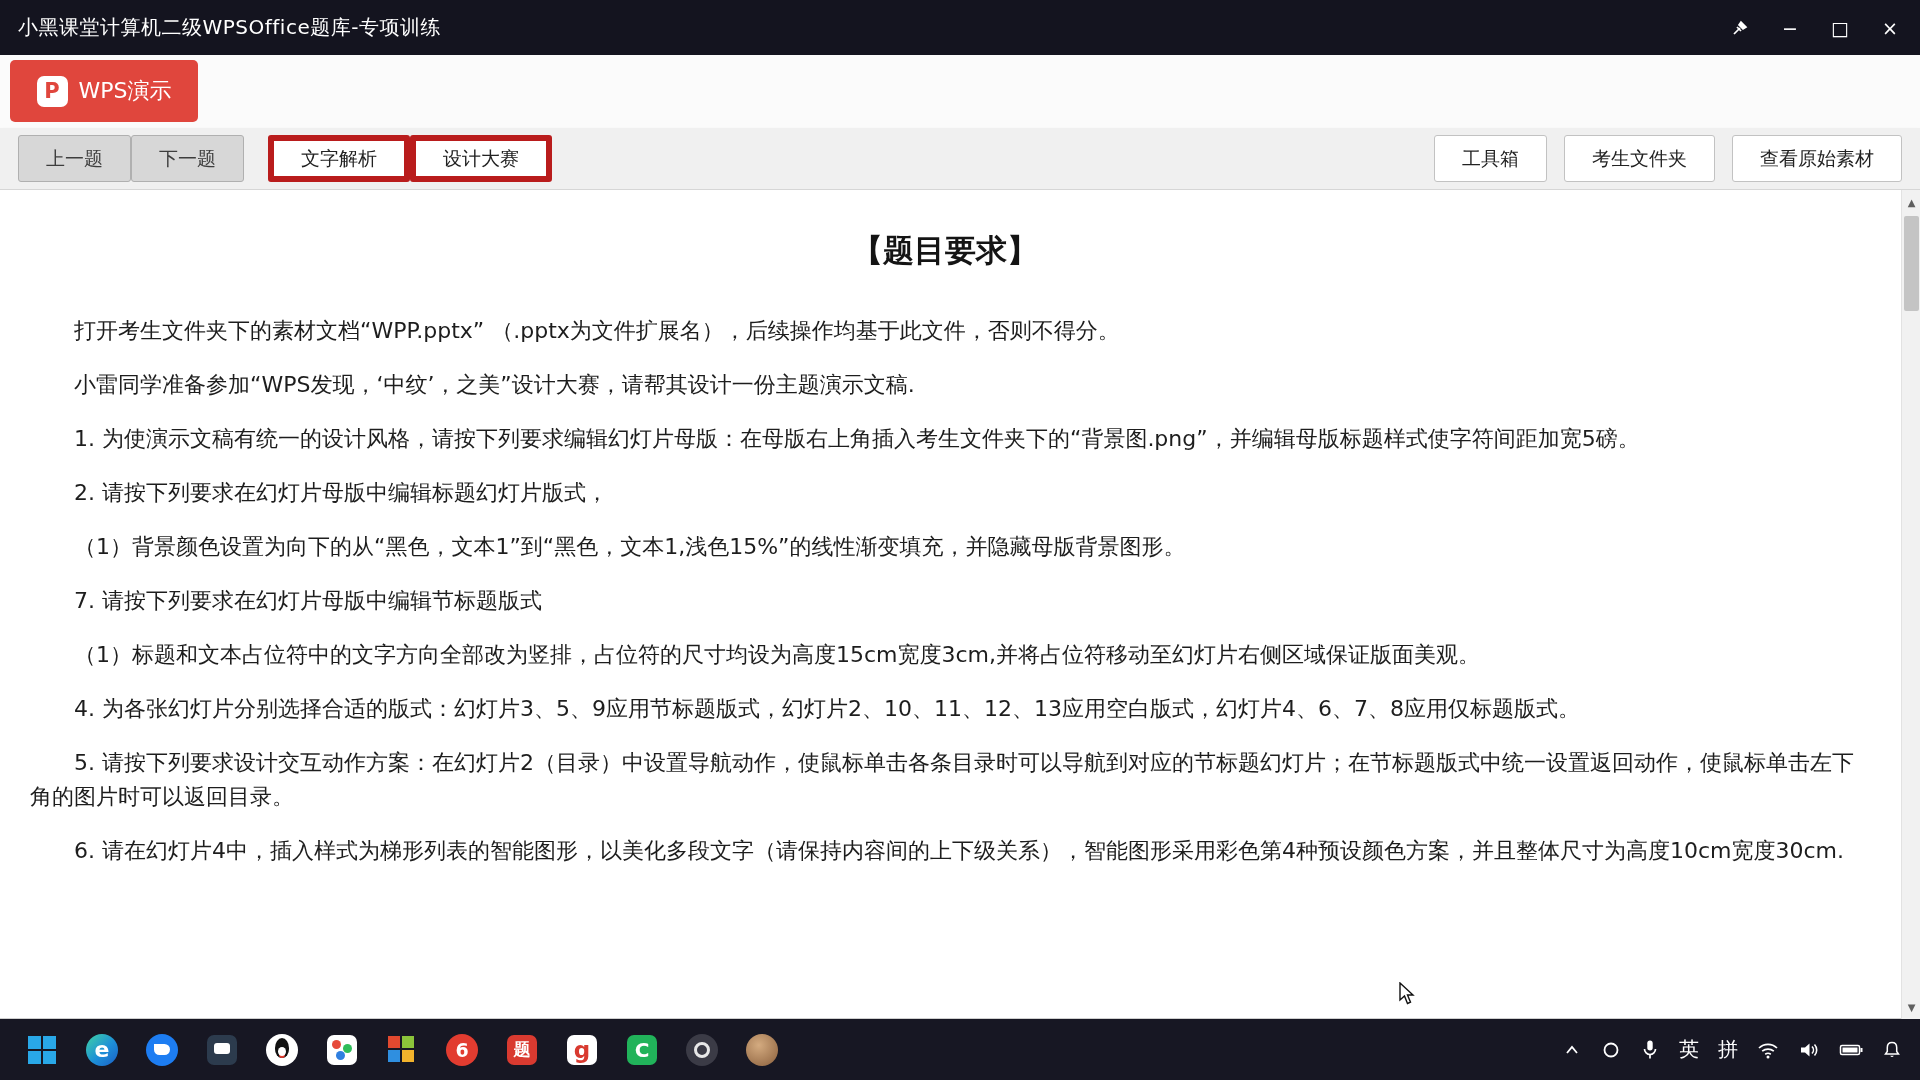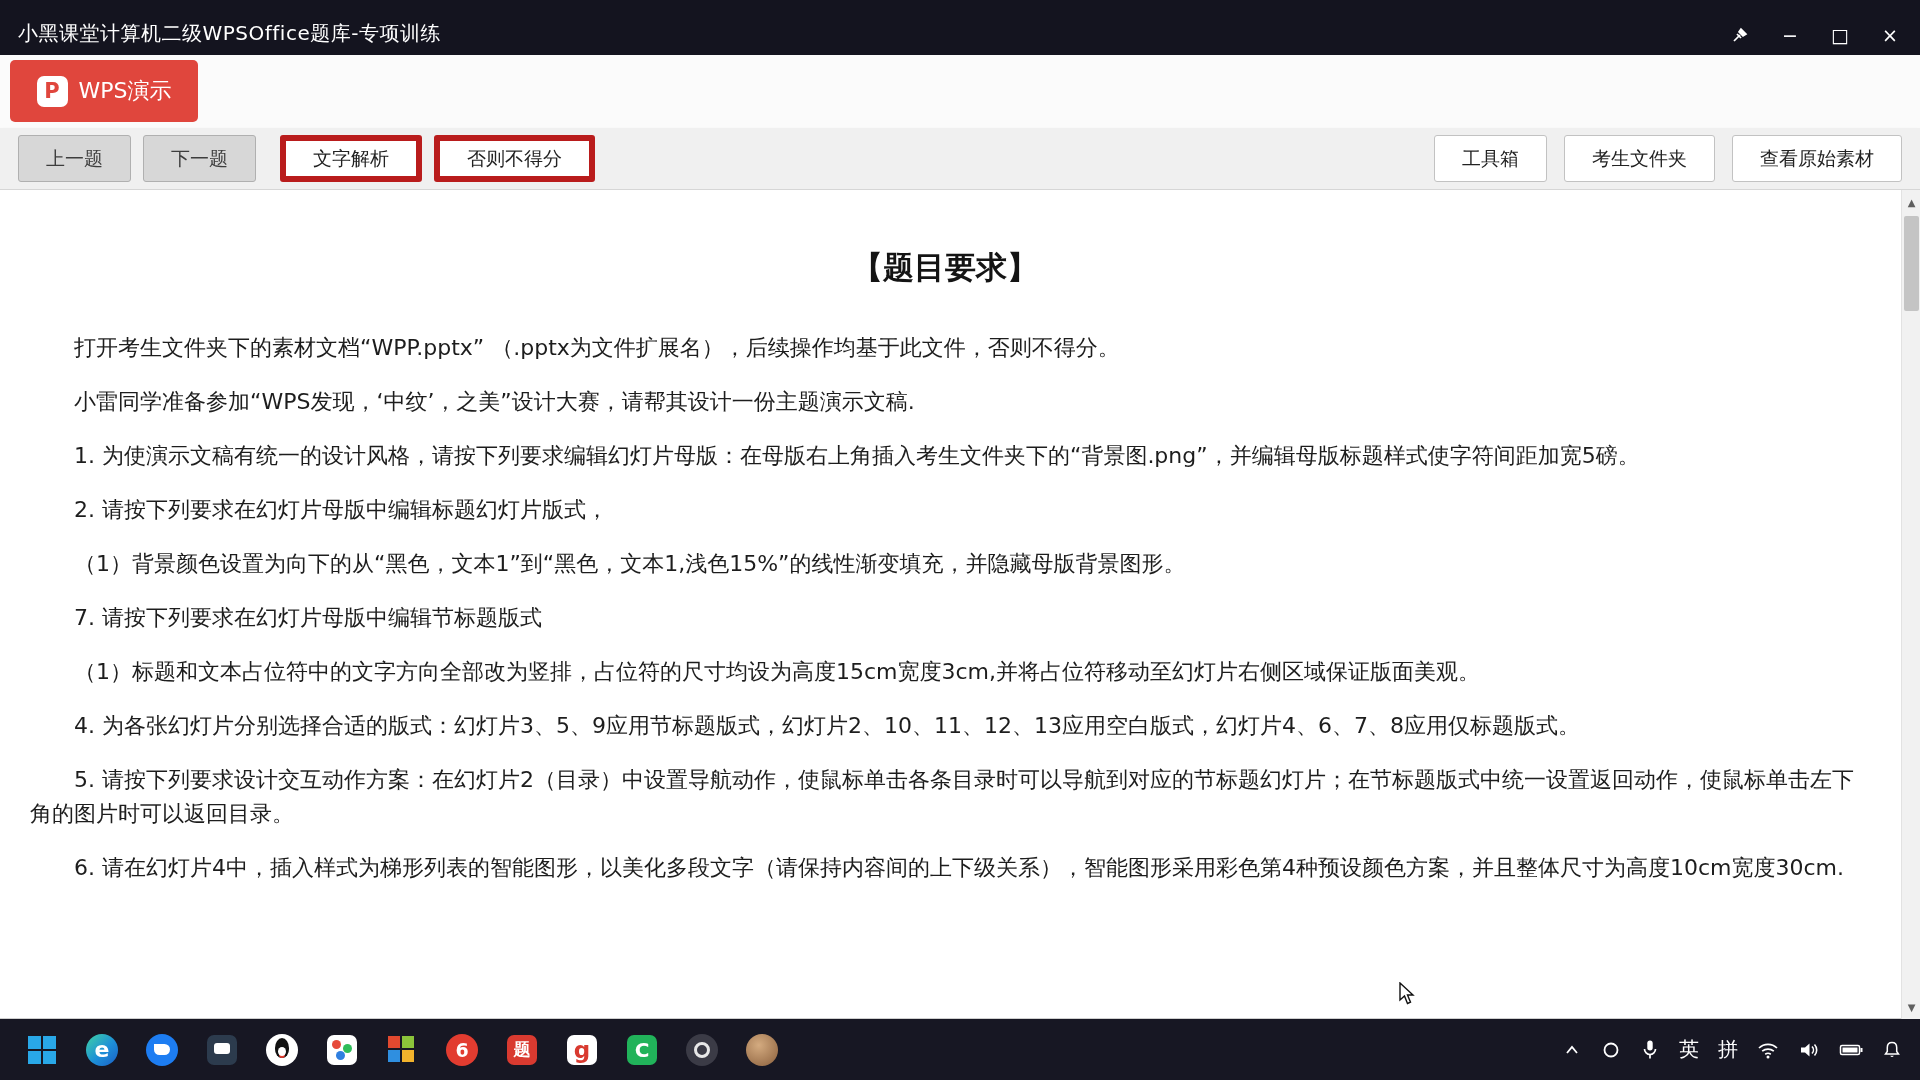--- a/index.html
+++ b/index.html
@@ -1,48 +1,48 @@
 <!DOCTYPE html>
 <html><head>
 <meta charset="utf-8">
 <style>
   * { margin:0; padding:0; box-sizing:border-box; }
   html,body { width:1920px; height:1080px; overflow:hidden; }
   body { font-family:"DejaVu Sans","Liberation Sans",sans-serif; background:#fff; position:relative; }
 
   
   .titlebar { position:absolute; top:0; left:0; right:0; height:55px; background:#14141f;
-              display:flex; align-items:flex-end; padding:8px 18px; color:#fff; }
+              display:flex; align-items:center; padding:8px 18px; color:#fff; }
   .titlebar-title { font-size:20px; letter-spacing:0.5px; }
   .win-controls { margin-left:auto; display:flex; align-items:center; gap:26px; }
   .win-btn { color:#fff; font-size:19px; width:24px; height:24px; display:flex; align-items:center;
              justify-content:center; cursor:pointer; }
 
   
   .header { position:absolute; top:55px; left:0; right:0; height:135px; background:#fbfbfb; }
   .app-tab { position:absolute; top:5px; left:10px; width:188px; height:62px; background:#e0463d;
              border-radius:5px; display:flex; align-items:center; justify-content:center; gap:11px;
              color:#fff; font-size:22px; cursor:pointer; }
   .app-tab-icon { width:31px; height:31px; background:#fff; border-radius:7px; color:#e0463d;
                   font-weight:bold; display:flex; align-items:center; justify-content:center; font-size:21px; }
   .toolbar { position:absolute; bottom:0; left:0; right:0; height:62px; background:#f0f0f0;
              border-bottom:1px solid #d6d6d6; box-shadow:0 2px 4px rgba(0,0,0,0.07);
              display:flex; align-items:center; padding:0 18px; }
   .btn { height:47px; padding:0 27px; font-size:19px; display:flex; align-items:center;
          justify-content:center; border-radius:3px; cursor:pointer; white-space:nowrap; }
   .btn-gray  { background:#d7d7d7; border:1px solid #b0b0b0; color:#3d3d3d; }
   .btn-white { background:#ffffff; border:6px solid #b91c1c; color:#222; }
   .btn-plain { background:#ffffff; border:1px solid #c2c2c2; color:#222; }
-  .tb-group { display:flex; align-items:flex-start; gap:12px; }
+  .tb-group { display:flex; align-items:flex-start; }
   .tb-group + .tb-group { margin-left:24px; }
   .tb-right { margin-left:auto; display:flex; align-items:center; gap:17px; }
 
   
   .content { position:absolute; top:190px; left:0; right:0; bottom:61px; background:#fff;
-             overflow:hidden; padding:56px 60px 0 30px; border-bottom:1px solid #cfcfcf; }
+             overflow:hidden; padding:39px 60px 0 30px; border-bottom:1px solid #cfcfcf; }
   .doc-title { text-align:center; font-size:31px; font-weight:bold; color:#141414; line-height:43px;
                margin-bottom:42px; }
   .doc p { font-size:22px; line-height:34px; margin-bottom:20px; text-indent:2em; color:#1d1d1d; }
 
   
   .scrollbar { position:absolute; top:190px; bottom:61px; right:0; width:19px; background:#f1f1f1;
                border-left:1px solid #e2e2e2; }
   .sb-arrow { position:absolute; left:0; width:19px; height:20px; color:#5f5f5f; font-size:10px;
               display:flex; align-items:center; justify-content:center; cursor:pointer; }
   .sb-up { top:2px; } .sb-down { bottom:2px; }
@@ -125,21 +125,21 @@
     <span class="app-tab-icon">P</span>
     <span>WPS演示</span>
   </div>
   <div class="toolbar">
     <div class="tb-group">
       <div class="btn btn-gray">上一题</div>
       <div class="btn btn-gray">下一题</div>
     </div>
     <div class="tb-group">
       <div class="btn btn-white">文字解析</div>
-      <div class="btn btn-white">否则不得分</div>
+      <div class="btn btn-white">设计大赛</div>
     </div>
     <div class="tb-right">
       <div class="btn btn-plain">工具箱</div>
       <div class="btn btn-plain">考生文件夹</div>
       <div class="btn btn-plain">查看原始素材</div>
     </div>
   </div>
 </div>
 
 <div class="content">

